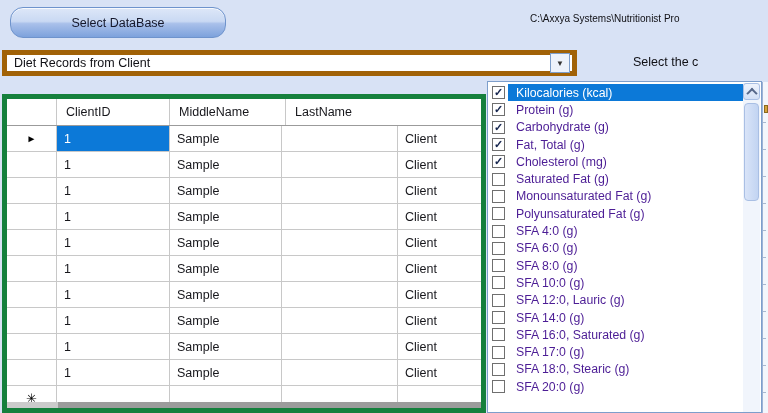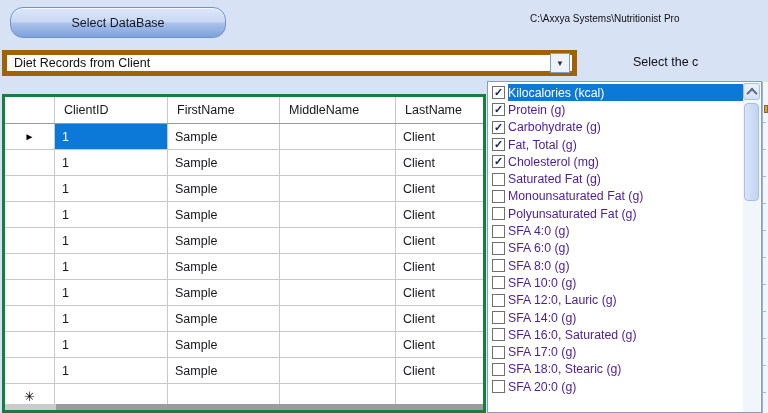--- a/index.html
+++ b/index.html
@@ -35,21 +35,21 @@
     display:flex; align-items:center; justify-content:center;
     font-size:8px; color:#333; 
   }
   .sel-col-label{
     position:absolute; left:633px; top:55px; white-space:nowrap;
     font-size:12.5px; color:#101015; width:140px; overflow:hidden;
   }
   
   .grid{
     position:absolute; left:2px; top:94px; width:484px; height:319px;
-    background:#ffffff; border:3px solid #15803d; box-sizing:border-box;
+    background:#ffffff; border:5px solid #15803d; box-sizing:border-box;
     overflow:hidden;
   }
   .g-row{ display:flex; height:26px; border-bottom:1px solid #c8c8c8; box-sizing:border-box; background:#fff;}
   .g-head{ height:27px; border-bottom:1px solid #9b9b9b;}
   .g-cell{
     border-right:1px solid #c8c8c8; box-sizing:border-box;
     display:flex; align-items:center; padding-left:7px;
     font-size:12.5px; color:#17171c; overflow:hidden; white-space:nowrap;
   }
   .g-head .g-cell{ padding-left:9px; }
@@ -73,21 +73,21 @@
     overflow:hidden;
   }
   .lb-items{ position:absolute; left:0; top:2px; right:18px; bottom:0;}
   .lb-item{ display:flex; align-items:center; height:17.3px; }
   .lb-check{
     width:13px; height:13px; margin-left:4px; flex:none;
     background:#fff; border:1px solid #6f6f6f; box-sizing:border-box;
     display:flex; align-items:center; justify-content:center;
     font-size:11px; font-weight:bold; color:#17264f; line-height:1;
   }
-  .lb-label-wrap{ flex:1; height:100%; display:flex; align-items:center; margin-left:3px; padding-left:0; overflow:hidden;}
+  .lb-label-wrap{ flex:1; height:100%; display:flex; align-items:center; margin-left:3px; padding-left:8px; overflow:hidden;}
   .lb-item.selected .lb-label-wrap{ background:#0c79d8;}
   .lb-label{ font-size:12.3px; color:#4c1d95; white-space:nowrap;}
   .lb-item.selected .lb-label{ color:#ffffff;}
   
   .lb-scroll{
     position:absolute; top:1px; right:1px; bottom:0; width:17px;
     background:#f1f5fc;
   }
   .lb-up{
     position:absolute; top:0; left:0; right:0; height:17px;
@@ -134,21 +134,20 @@
       <span>▼</span>
     </div>
   </div>
 
   <div class="sel-col-label">Select the c</div>
 
   <div class="grid">
     <div class="g-row g-head">
       <div class="g-cell c0"></div>
       <div class="g-cell c1">ClientID</div>
-      <div class="g-cell c2">FirstName</div>
       <div class="g-cell c3">MiddleName</div>
       <div class="g-cell c4">LastName</div>
     </div>
     <div id="grid-body">
   <div class="g-row">
     <div class="g-cell c0">
             <span class="row-marker">►</span>
           </div>
     <div class="g-cell c1 cell-selected">1</div>
     <div class="g-cell c2">Sample</div>

